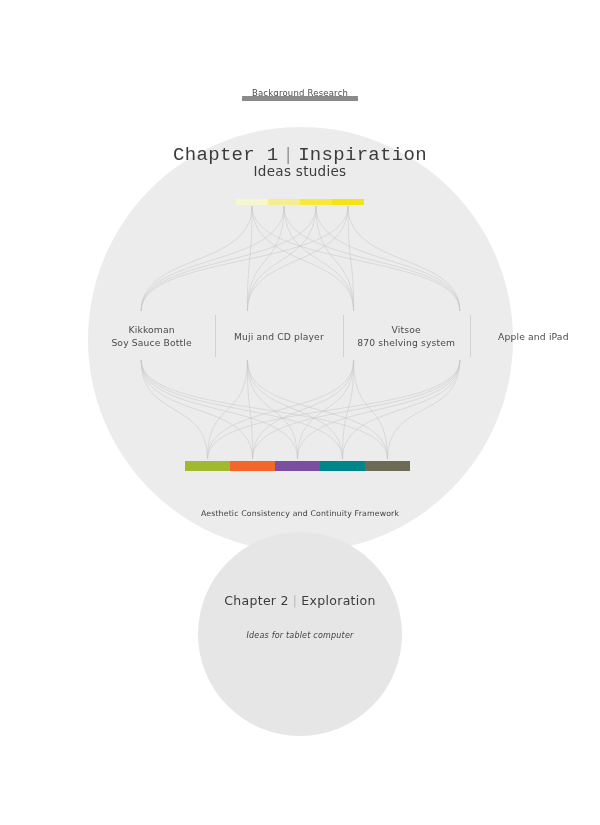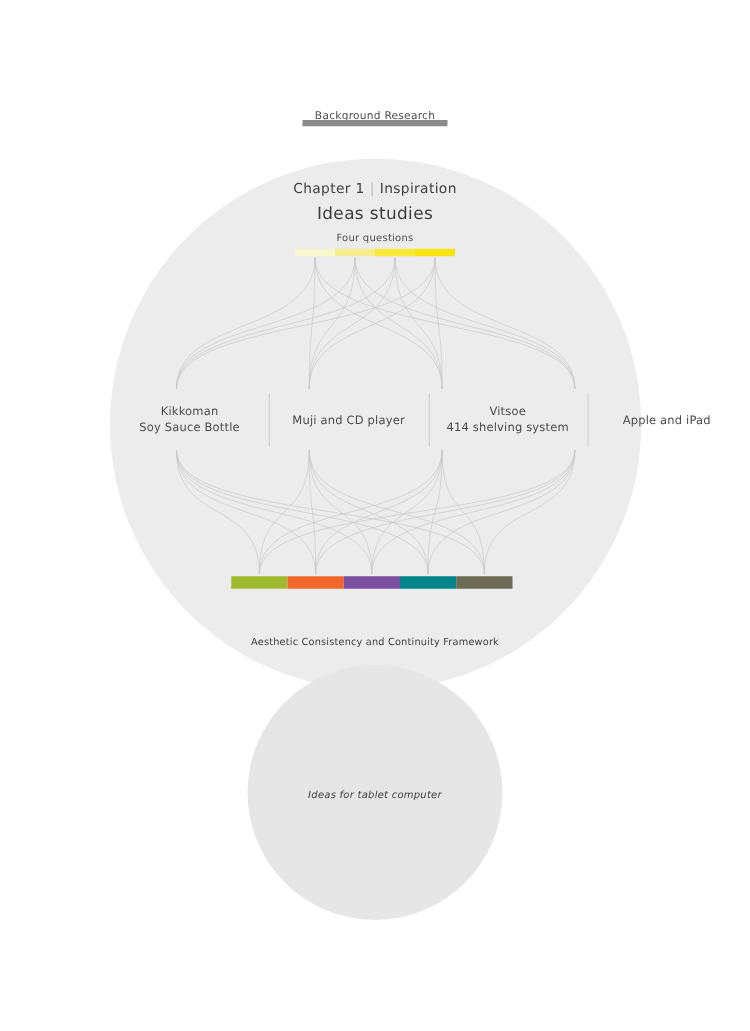--- a/index.html
+++ b/index.html
@@ -71,23 +71,24 @@
     position: absolute;
     left: 242px;
     top: 96px;
     width: 116px;
     height: 5px;
     background: #8b8b8b;
   }
 
   #chapter1-title {
     top: 144px;
-    font-size: 11px;
+    font-size: 19px;
     color: #3c3c3c;
     letter-spacing: .3px;
+    font-family: Liberation Mono, monospace;
   }
   #chapter1-title .sep {
     color: #9a9a9a;
     font-weight: 300;
     padding: 0 4px;
   }
   #chapter1-subtitle {
     top: 163px;
     font-size: 13.5px;
     color: #3c3c3c;
@@ -231,47 +232,49 @@
       <path d="M459.875,360 C459.875,420 297.5,399 297.5,459" fill="none" stroke="#c6c6c6" stroke-width="0.6" opacity="0.85"></path>
       <path d="M459.875,360 C459.875,420 342.5,399 342.5,459" fill="none" stroke="#c6c6c6" stroke-width="0.6" opacity="0.85"></path>
       <path d="M459.875,360 C459.875,420 387.5,399 387.5,459" fill="none" stroke="#c6c6c6" stroke-width="0.6" opacity="0.85"></path>
     </svg>
 
   <div class="center-text" id="chapter1-title">
     <span>Chapter 1</span><span class="sep">|</span><span>Inspiration</span>
   </div>
   <div class="center-text" id="chapter1-subtitle">Ideas studies</div>
 
-  <div class="center-text" id="four-questions-label">Four questions</div>
   <div id="four-questions-bar">
       <div class="seg" style="background: rgb(247, 247, 207); flex: 1 1 0px;"></div>
       <div class="seg" style="background: rgb(246, 238, 140); flex: 1 1 0px;"></div>
       <div class="seg" style="background: rgb(247, 232, 57); flex: 1 1 0px;"></div>
       <div class="seg" style="background: rgb(245, 227, 19); flex: 1 1 0px;"></div>
     </div>
 
   <div id="case-studies">
       <div class="case-study">
         <div><span>Kikkoman</span><span class="l2">Soy Sauce Bottle</span></div>
       </div>
       <div class="case-study">
         <div><span>Muji and CD player</span></div>
       </div>
       <div class="case-study">
-        <div><span>Vitsoe</span><span class="l2">414 shelving system</span></div>
+        <div><span>Vitsoe</span><span class="l2">870 shelving system</span></div>
       </div>
       <div class="case-study">
         <div><span>Apple and iPad</span></div>
       </div>
     </div>
 
   <div id="framework-bar">
       <div class="seg" style="background: rgb(159, 186, 46); flex: 1 1 0px;"></div>
       <div class="seg" style="background: rgb(242, 104, 42); flex: 1 1 0px;"></div>
       <div class="seg" style="background: rgb(123, 79, 160); flex: 1 1 0px;"></div>
       <div class="seg" style="background: rgb(0, 133, 138); flex: 1 1 0px;"></div>
       <div class="seg" style="background: rgb(109, 107, 86); flex: 1 1 0px;"></div>
     </div>
   <div class="center-text" id="framework-label">Aesthetic Consistency and Continuity Framework</div>
 
+  <div class="center-text" id="chapter2-title">
+    <span>Chapter 2</span><span class="sep">|</span><span>Exploration</span>
+  </div>
   <div class="center-text" id="chapter2-subtitle">Ideas for tablet computer</div>
 
 </div>
 
 </body></html>

